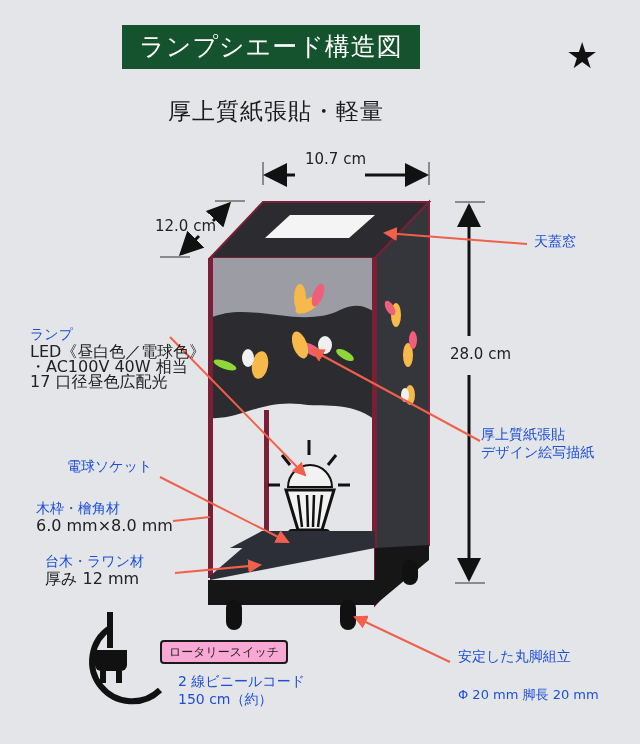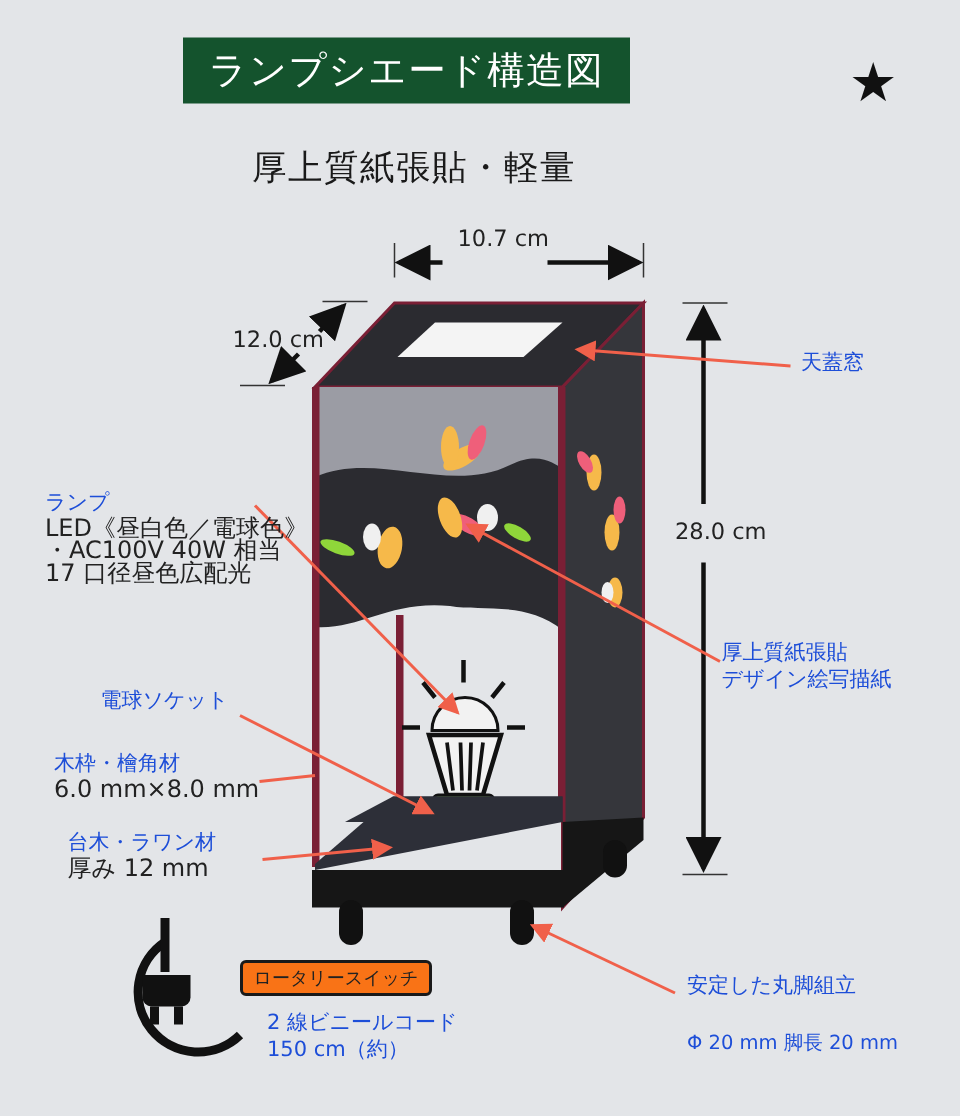--- a/index.html
+++ b/index.html
@@ -7,21 +7,21 @@
     font-family:"DejaVu Sans","Liberation Sans",sans-serif;color:#1c1c1c;}
   .abs{position:absolute;}
   .title-bar{left:122px;top:25px;width:298px;height:44px;background:#14532d;color:#fff;
     font-size:25px;line-height:44px;text-align:center;letter-spacing:1px;}
   .subtitle{left:168px;top:96px;font-size:23px;color:#1a1a1a;letter-spacing:1px;}
   .star{left:566px;top:38px;font-size:36px;color:#111;line-height:1;}
   .t{font-size:14px;color:#1d4ed8;white-space:nowrap;}
   .ts{font-size:16px;color:#222;white-space:nowrap;line-height:15px;}
   .tl{font-size:15px;color:#222;white-space:nowrap;}
   .switch-label{left:160px;top:640px;width:124px;height:20px;border:2px solid #1a1a1a;border-radius:4px;
-    background:#f97316;font-size:12px;line-height:20px;text-align:center;color:#222;}
+    background:#f9a8d4;font-size:12px;line-height:20px;text-align:center;color:#222;}
   svg.diagram{position:absolute;left:0;top:0;}
 </style>
 </head>
 <body>
 
 <div class="abs title-bar">ランプシエード構造図</div>
 <div class="abs subtitle">厚上質紙張貼・軽量</div>
 <div class="abs star">★</div>
 
 <svg class="diagram" width="640" height="744" viewBox="0 0 640 744">

